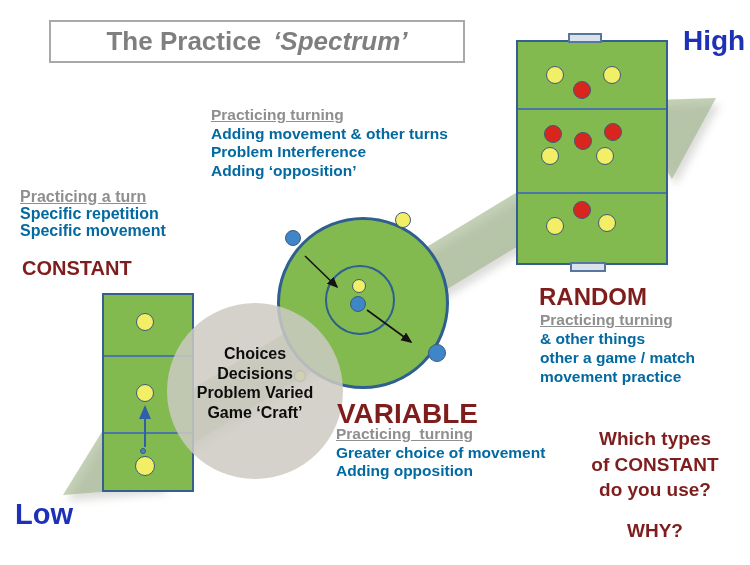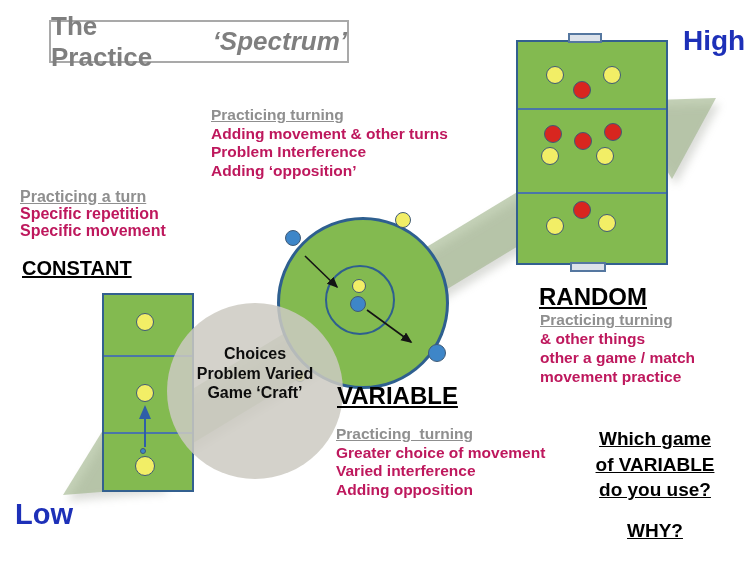--- a/index.html
+++ b/index.html
@@ -27,39 +27,39 @@
   .dot-red{background:#d8261f;}
   .dot-blue{background:#3e86c8;}
 
   
   #bubble{position:absolute;left:167px;top:303px;width:176px;height:176px;border-radius:50%;
           background:rgba(205,202,194,0.85);z-index:4;}
   #bubble-text{padding-top:41px;text-align:center;font-size:16px;line-height:19.5px;color:#0d0d0d;}
 
   
   .h-gray{color:#8f8f8f;text-decoration:underline;}
-  .t-navy{color:#be185d;}
-  .t-red{color:#000000;text-decoration:underline;}
+  .t-navy{color:#0369a1;}
+  .t-red{color:#7f1d1d;}
   .t-blue{color:#1d30b8;}
   .txt{position:absolute;z-index:5;white-space:nowrap;}
   .pre{white-space:pre;}
 
-  #title-box{position:absolute;left:49px;top:20px;width:300px;height:43px;border:2px solid #a9a9a9;
+  #title-box{position:absolute;left:49px;top:20px;width:416px;height:43px;border:2px solid #a9a9a9;
              box-sizing:border-box;display:flex;align-items:center;justify-content:center;
              color:#7f7f7f;font-size:26px;z-index:5;background:#fff;}
   #title-box .em{font-style:italic;margin-left:12px;}
 
   #blk-constant{left:20px;top:188px;font-size:16px;line-height:17px;}
   #lbl-constant{left:22px;top:257px;font-size:20px;}
   #blk-turning{left:211px;top:106px;font-size:15.5px;line-height:18.5px;}
   #lbl-high{left:683px;top:25px;font-size:28px;}
   #lbl-low{left:15px;top:498px;font-size:29px;}
   #lbl-random{left:539px;top:283px;font-size:24px;}
   #blk-random{left:540px;top:310px;font-size:15.5px;line-height:19px;}
-  #lbl-variable{left:337px;top:382px;font-size:24px;}
+  #lbl-variable{left:337px;top:398px;font-size:28px;}
   #blk-variable{left:336px;top:425px;font-size:15.5px;line-height:18.5px;}
   #blk-question{left:580px;top:426px;width:150px;text-align:center;font-size:19px;line-height:25.5px;}
   #why{margin-top:15px;}
 </style>
 </head>
 <body>
 
 <div id="slide">
 
   <svg id="arrow-layer" class="layer" width="750" height="565">
@@ -119,20 +119,21 @@
       </marker>
     </defs>
     <line x1="305" y1="256" x2="337" y2="287" stroke="#141414" stroke-width="1.6" marker-end="url(#ah-black)"></line>
     <line x1="367" y1="310" x2="411" y2="342" stroke="#141414" stroke-width="1.6" marker-end="url(#ah-black)"></line>
     <line x1="145" y1="447" x2="145" y2="407" stroke="#2f5fa8" stroke-width="2" marker-end="url(#ah-blue)"></line>
   </svg>
 
   <div id="bubble">
     <div id="bubble-text">
       <div>Choices</div>
+      <div>Decisions</div>
       <div>Problem Varied</div>
       <div>Game ‘Craft’</div>
     </div>
   </div>
 
   <div id="title-box">
     <span>The Practice</span>
     <span class="em">‘Spectrum’</span>
   </div>
 
@@ -158,24 +159,23 @@
     <div class="h-gray">Practicing turning</div>
     <div class="t-navy">&amp; other things</div>
     <div class="t-navy">other a game / match</div>
     <div class="t-navy">movement practice</div>
   </div>
 
   <div class="txt t-red" id="lbl-variable">VARIABLE</div>
   <div class="txt" id="blk-variable">
     <div class="h-gray pre">Practicing  turning</div>
     <div class="t-navy">Greater choice of movement</div>
-    <div class="t-navy">Varied interference</div>
     <div class="t-navy">Adding opposition</div>
   </div>
 
   <div class="txt t-red" id="blk-question">
-    <div>Which game</div>
-    <div>of VARIABLE</div>
+    <div>Which types</div>
+    <div>of CONSTANT</div>
     <div>do you use?</div>
     <div id="why">WHY?</div>
   </div>
 
 </div>
 
 </body></html>

